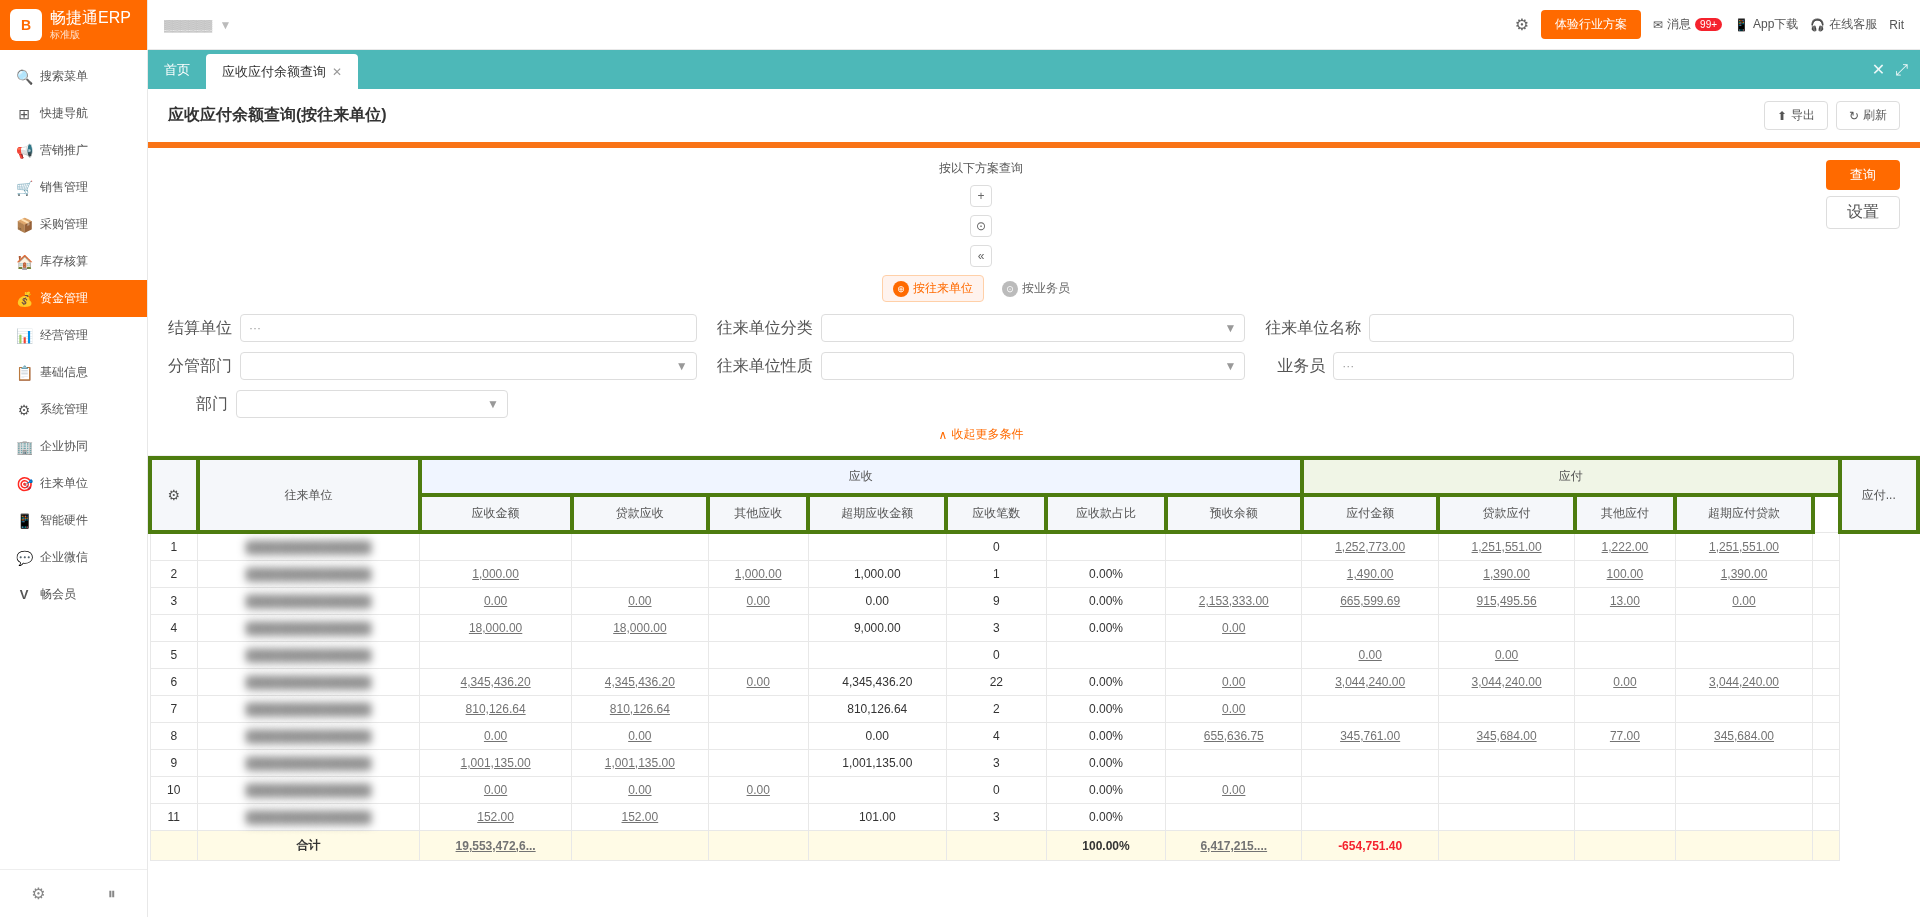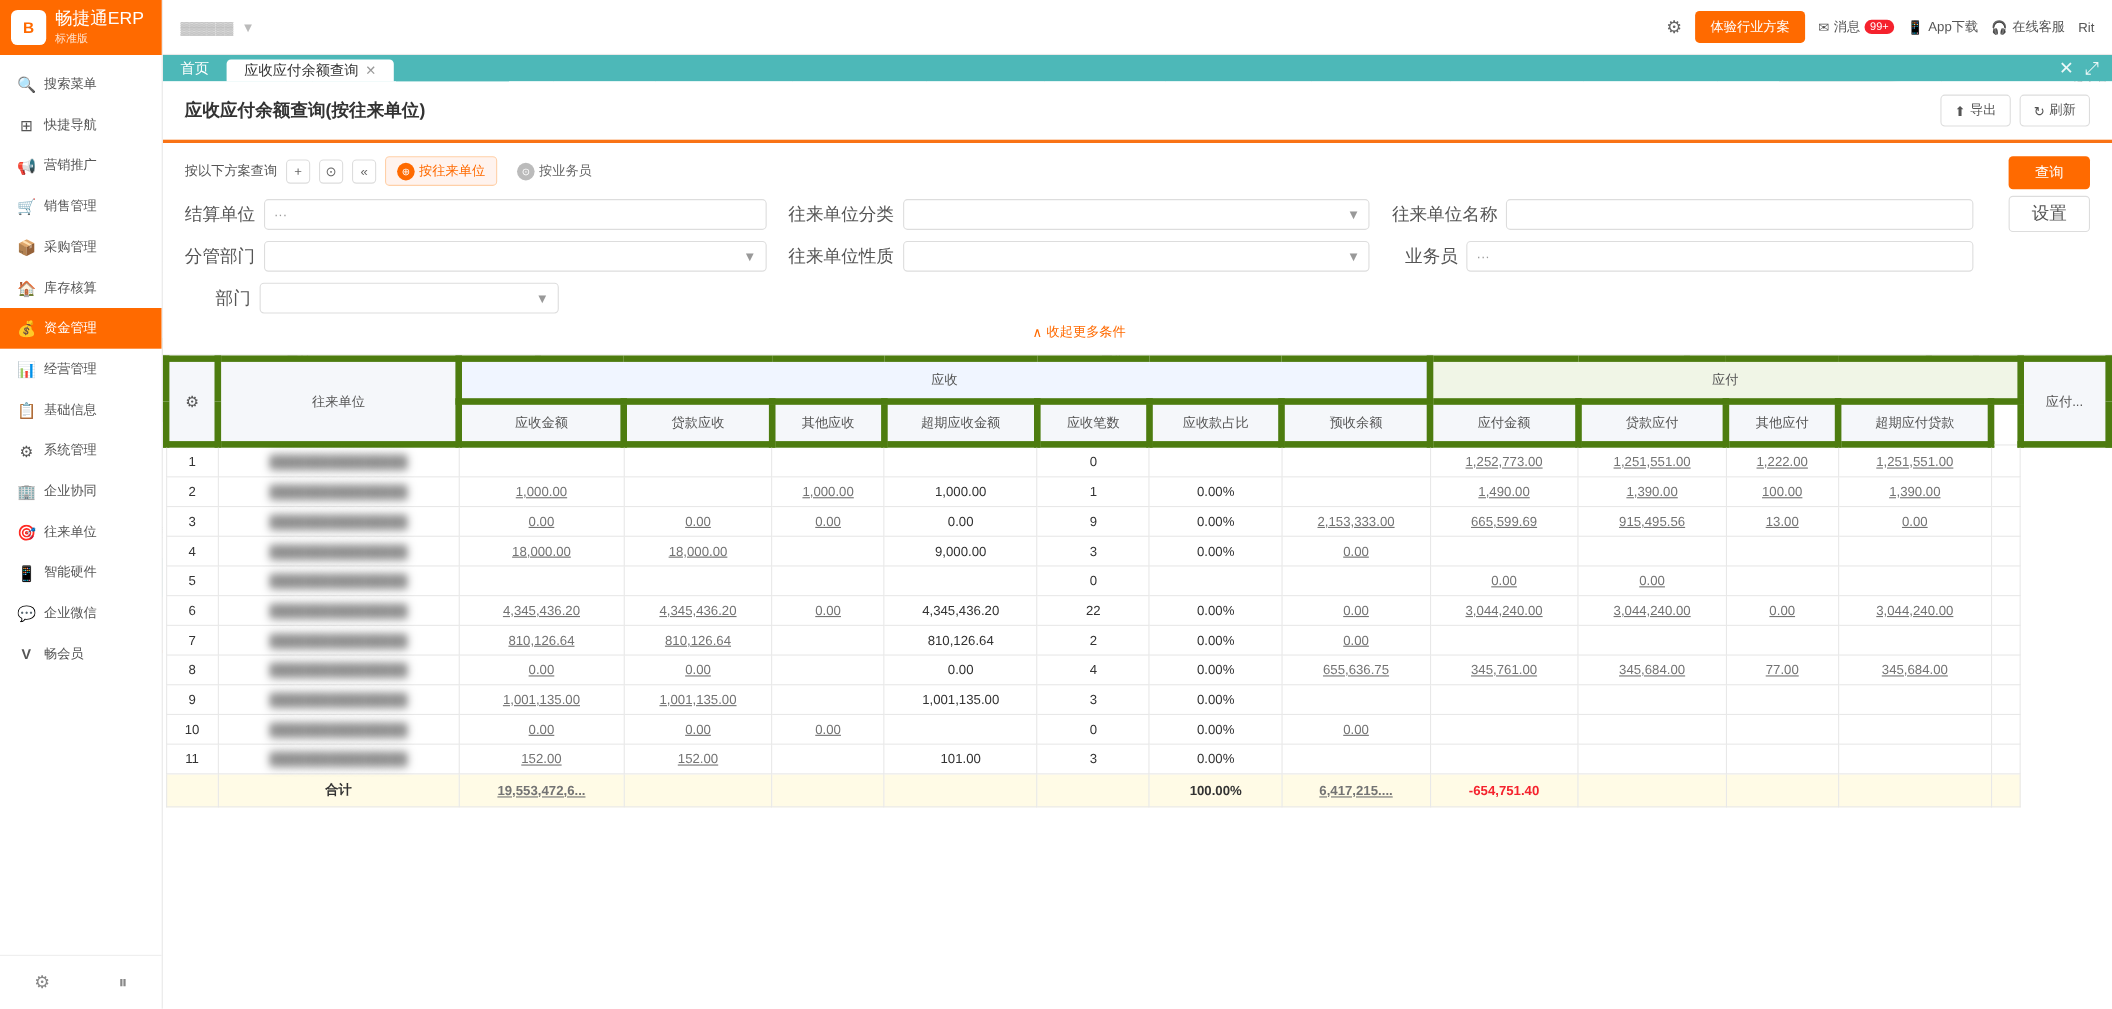--- a/index.html
+++ b/index.html
@@ -44,51 +44,51 @@
     .header-user { font-size: 12px; color: #555; }
 
     
     .main-content {
       position: fixed; left: 148px; top: 50px; right: 0; bottom: 0;
       display: flex; flex-direction: column; overflow: hidden;
     }
 
     
     .tab-bar {
-      background: #4db8b8; display: flex; align-items: stretch; padding: 0; height: 24px;
+      background: #4db8b8; display: flex; align-items: stretch; padding: 0; height: 39px;
       flex-shrink: 0;
     }
     .tab-item {
       display: flex; align-items: center; padding: 0 16px; cursor: pointer;
       font-size: 13px; color: rgba(255,255,255,0.8); position: relative; gap: 6px;
     }
     .tab-item.active { background: #fff; color: #333; border-radius: 4px 4px 0 0; margin-top: 4px; }
     .tab-close { font-size: 12px; color: #999; cursor: pointer; }
     .tab-home { color: #fff; }
     .tab-bar-right { margin-left: auto; display: flex; align-items: center; padding: 0 12px; gap: 10px; }
     .tab-bar-btn { color: rgba(255,255,255,0.9); cursor: pointer; font-size: 16px; }
 
     
     .page-header {
       background: #fff; padding: 12px 20px; display: flex; align-items: center;
-      justify-content: space-between; border-bottom: 3px solid #f97316; flex-shrink: 0;
+      justify-content: space-between; border-bottom: 6px solid #f97316; flex-shrink: 0;
     }
     .page-title { font-size: 16px; font-weight: bold; color: #333; }
     .page-actions { display: flex; gap: 8px; }
     .btn-export, .btn-refresh {
       display: flex; align-items: center; gap: 4px; padding: 5px 12px;
       border: 1px solid #ddd; background: #fff; border-radius: 4px; cursor: pointer;
       font-size: 12px; color: #555;
     }
 
     
     .filter-area {
       background: #fff; padding: 12px 20px; border-bottom: 1px solid #f0f0f0; flex-shrink: 0;
     }
-    .filter-header { display: flex; align-items: center; gap: 8px; margin-bottom: 12px; }
+    .filter-header { display: flex; align-items: center; gap: 8px; margin-bottom: 12px; flex-direction: column; }
     .filter-label { color: #555; font-size: 12px; }
     .filter-add-btn, .filter-settings-btn, .filter-collapse-btn {
       width: 22px; height: 22px; border: 1px solid #ddd; border-radius: 4px;
       display: flex; align-items: center; justify-content: center; cursor: pointer;
       font-size: 12px; color: #666; background: #fff;
     }
     .filter-scheme { display: flex; align-items: center; gap: 8px; }
     .scheme-item {
       display: flex; align-items: center; gap: 4px; padding: 4px 10px;
       border-radius: 4px; cursor: pointer; font-size: 12px;
@@ -120,21 +120,21 @@
     }
     .btn-settings {
       background: #fff; color: #555; border: 1px solid #ddd; padding: 5px 20px;
       border-radius: 4px; cursor: pointer; font-size: 16px;
     }
 
     
     .table-area { flex: 1; overflow: auto; background: #fff; margin: 0; }
     .data-table { width: 100%; border-collapse: collapse; font-size: 12px; }
     .data-table th {
-      background: #f5f7fa; border: 6px solid #4d7c0f; padding: 8px 6px;
+      background: #f5f7fa; border: 4px solid #4d7c0f; padding: 8px 6px;
       text-align: center; color: #555; font-weight: normal; white-space: nowrap;
     }
     .data-table td {
       border: 1px solid #e8e8e8; padding: 6px 8px; text-align: center;
       color: #333; white-space: nowrap;
     }
     .data-table td.link { color: #737373; text-decoration: underline; cursor: pointer; }
     .data-table td.red { color: #f5222d; }
     .group-header { background: #e6f4f4 !important; }
     .th-group { background: #f0f5ff !important; }

